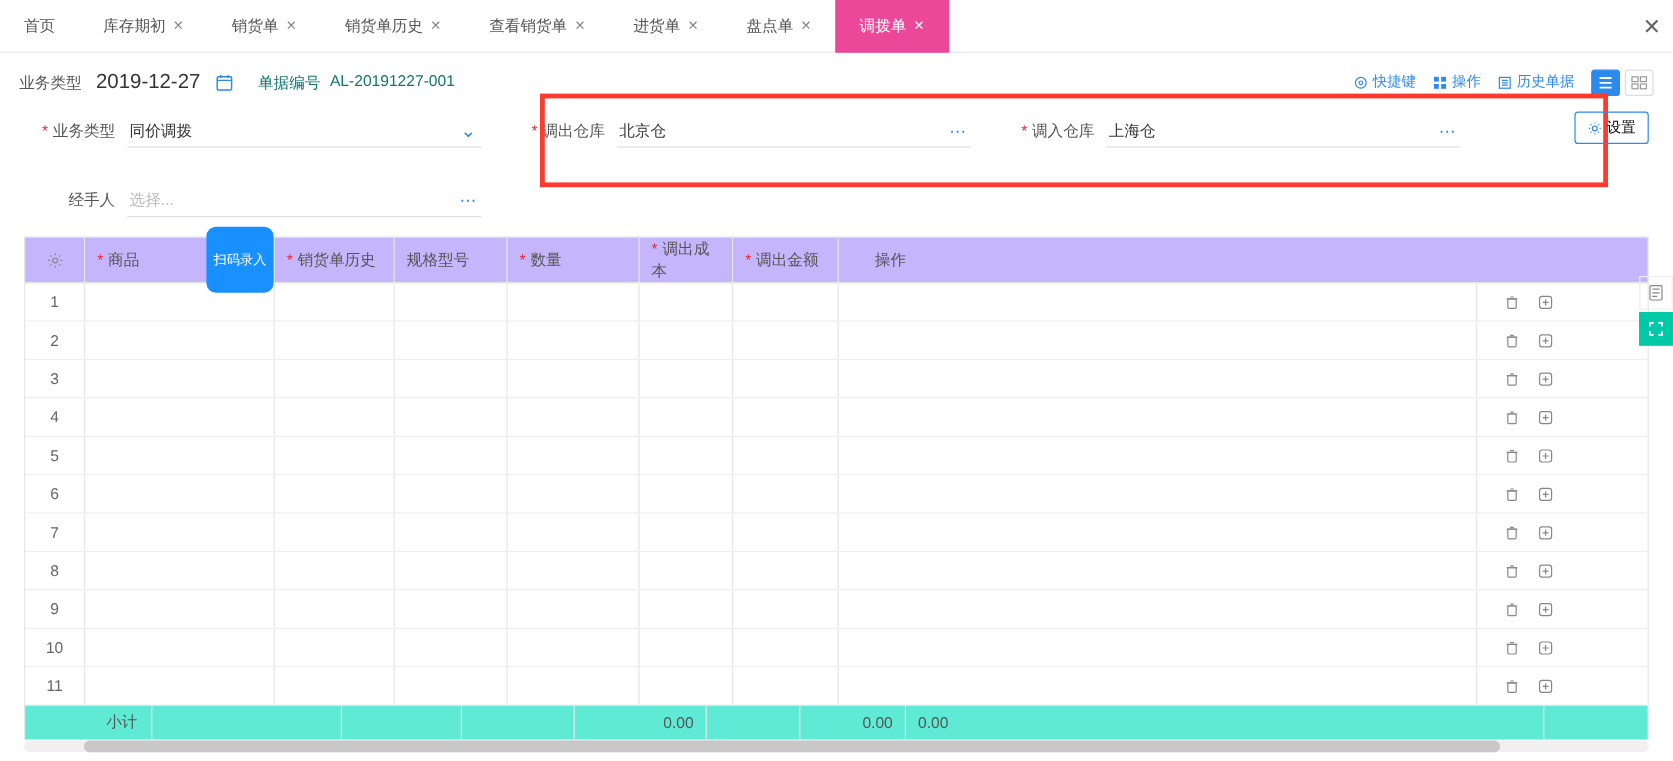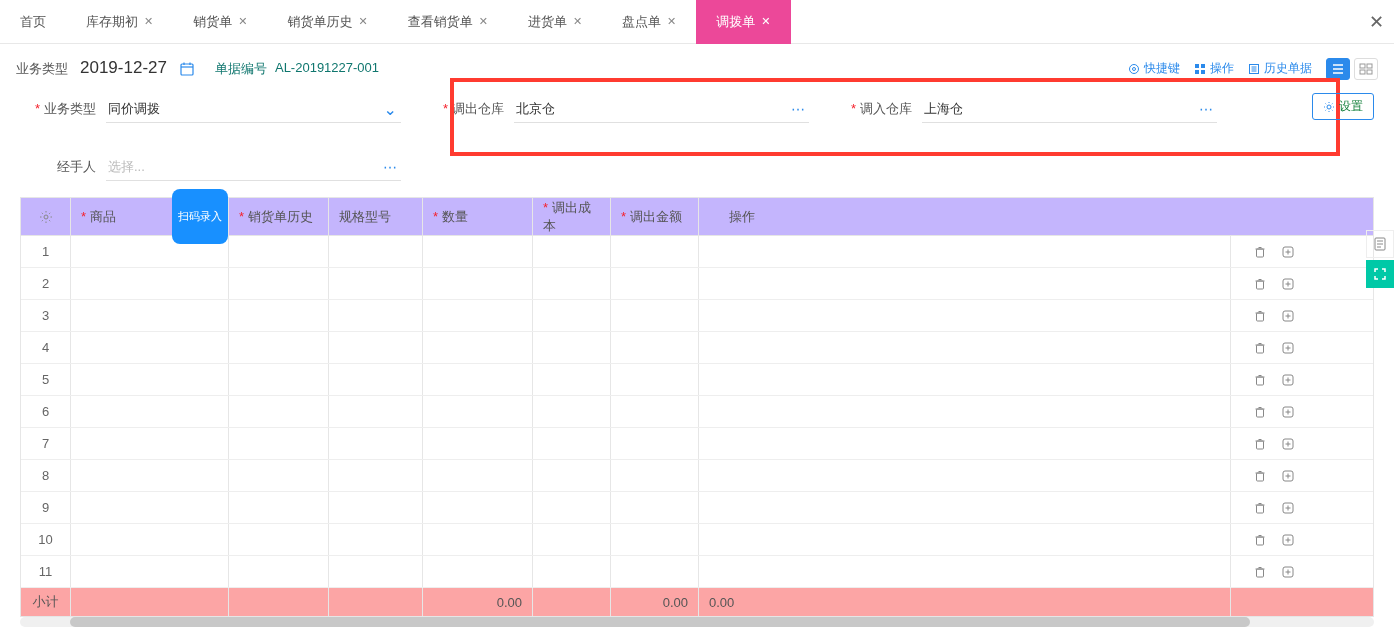--- a/index.html
+++ b/index.html
@@ -27,21 +27,21 @@
 .form-area { padding: 6px 20px 16px; display: flex; flex-wrap: wrap; gap: 30px 40px; position: relative; }
 .form-row { display: flex; flex-wrap: wrap; gap: 27px; width: 100%; }
 .field { display: flex; align-items: center; position: relative; }
 .field-label { width: 86px; text-align: right; padding-right: 10px; color: #555; }
 .req::before { content: "*"; color: #f5222d; margin-right: 4px; }
 .field-input { width: 295px; border: none; border-bottom: 1px solid #e0e0e0; padding: 6px 24px 6px 2px; font-size: 13px; color: #333; background: transparent; }
 .field-input::placeholder { color: #bbb; }
 .field-suffix { position: absolute; right: 4px; color: #2b8aeb; font-size: 14px; cursor: pointer; }
 .chevron { color: #2b8aeb; font-size: 16px; }
 .highlight-box { position: absolute; border: 4px solid #ff3b30; top: 78px; left: 450px; width: 890px; height: 78px; pointer-events: none; z-index: 5; }
-.settings-btn { border: 1px solid #2b8aeb; color: #15803d; padding: 4px 10px; border-radius: 3px; cursor: pointer; font-size: 12px; display: flex; align-items: center; gap: 4px; position: absolute; right: 20px; top: 4px; z-index: 6; }
+.settings-btn { border: 1px solid #2b8aeb; color: #000000; padding: 4px 10px; border-radius: 3px; cursor: pointer; font-size: 12px; display: flex; align-items: center; gap: 4px; position: absolute; right: 20px; top: 4px; z-index: 6; }
 
 .table-wrap { margin: 0 20px; border: 1px solid #e6e6e6; position: relative; }
 .thead { display: flex; background: #c4b5fd; border-bottom: 1px solid #e6e6e6; height: 38px; }
 .th, .td { border-right: 1px solid #e6e6e6; display: flex; align-items: center; padding: 0 10px; color: #555; font-size: 13px; }
 .th:last-child, .td:last-child { border-right: none; }
 .col-gear { width: 50px; justify-content: center; }
 .col-no { width: 50px; justify-content: center; }
 .col-product { width: 158px; position: relative; }
 .col-unit { width: 100px; }
 .col-spec { width: 94px; }
@@ -49,21 +49,21 @@
 .col-cost { width: 78px; }
 .col-amount { width: 88px; }
 .col-avail { width: 532px; }
 .col-ops { width: 86px; justify-content: center; }
 .scan-badge { position: absolute; right: 0; background: #1890ff; color: #fff; font-size: 11px; padding: 20px 6px; border-radius: 8px; }
 .tbody { max-height: 352px; overflow-y: auto; }
 .trow { display: flex; height: 32px; border-bottom: 1px solid #eee; }
 .trow .td { color: #666; }
 .ops-icons { display: flex; gap: 14px; color: #888; }
 .ops-icons span { cursor: pointer; }
-.tfoot { display: flex; height: 28px; background: #fca5a5; }
+.tfoot { display: flex; height: 28px; background: #5eead4; justify-content: flex-end; }
 .tfoot .td { background: transparent; }
 .hscroll { height: 10px; background: #f0f0f0; margin: 0 20px; border-radius: 5px; position: relative; }
 .hscroll-thumb { position: absolute; left: 50px; width: 1180px; height: 10px; background: #c8c8c8; border-radius: 5px; }
 
 .side-buttons { position: absolute; right: 0; top: 230px; display: flex; flex-direction: column; gap: 2px; }
 .side-btn { width: 28px; height: 28px; display: flex; align-items: center; justify-content: center; cursor: pointer; border: 1px solid #eee; }
 .side-btn.green { background: #00c9a7; color: #fff; border-color: #00c9a7; }
 
 svg { display: block; }
 </style>

